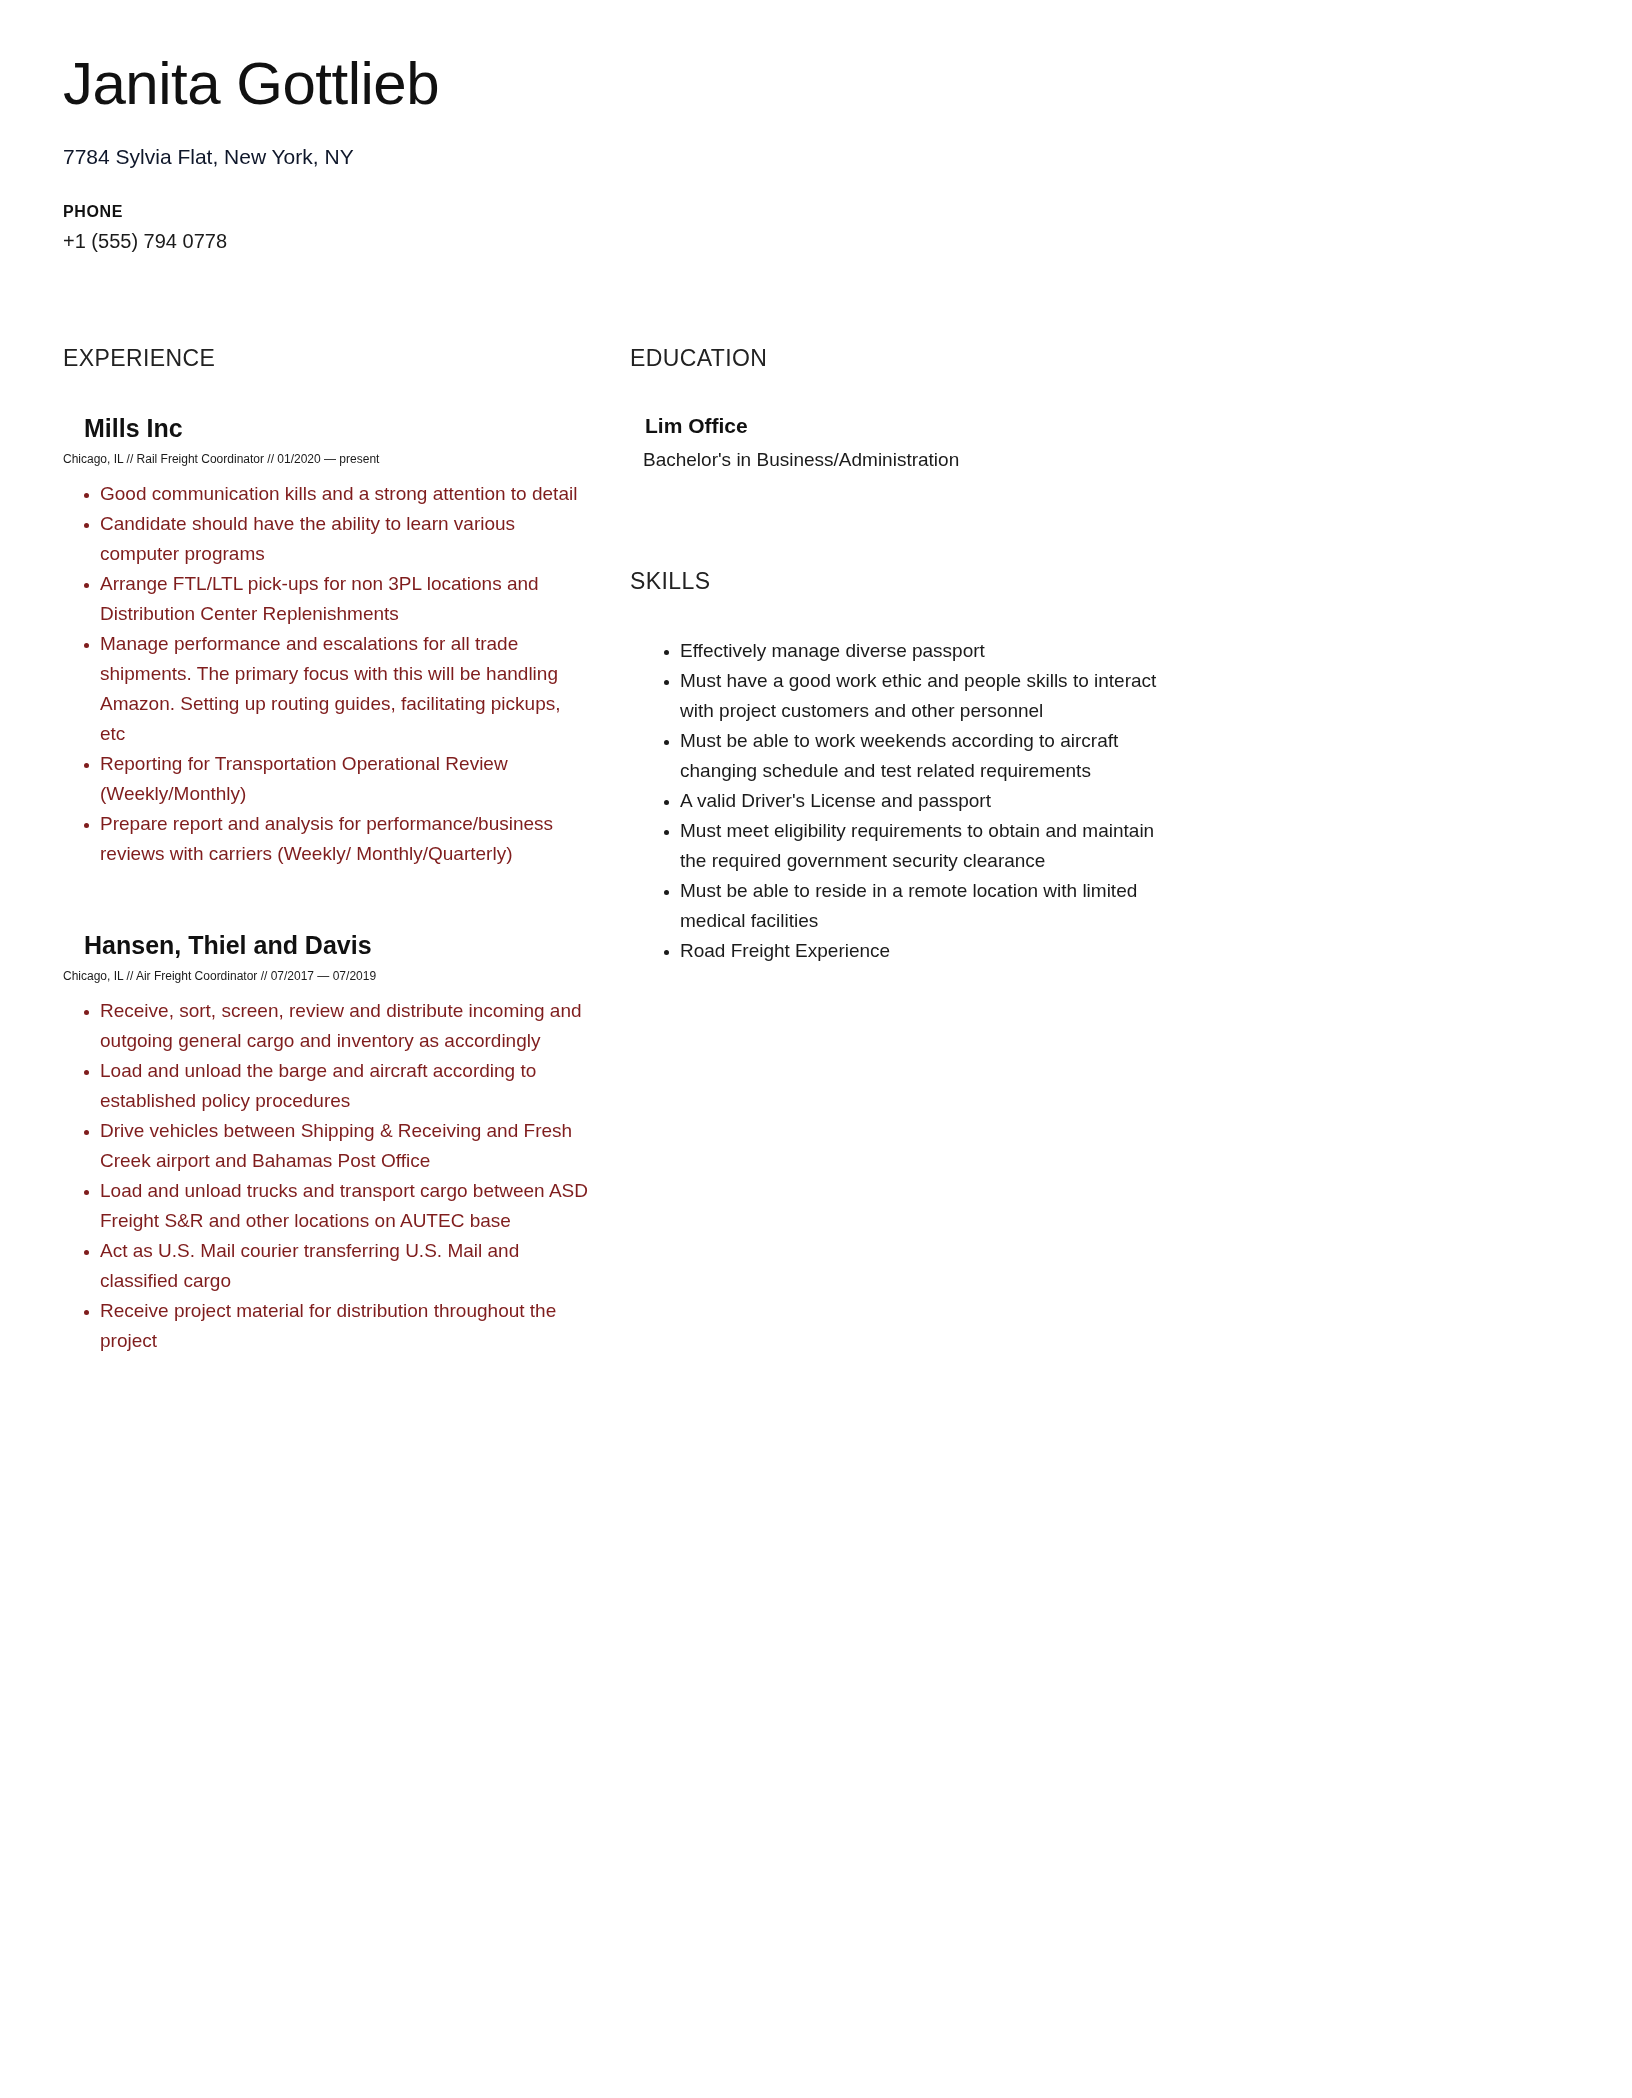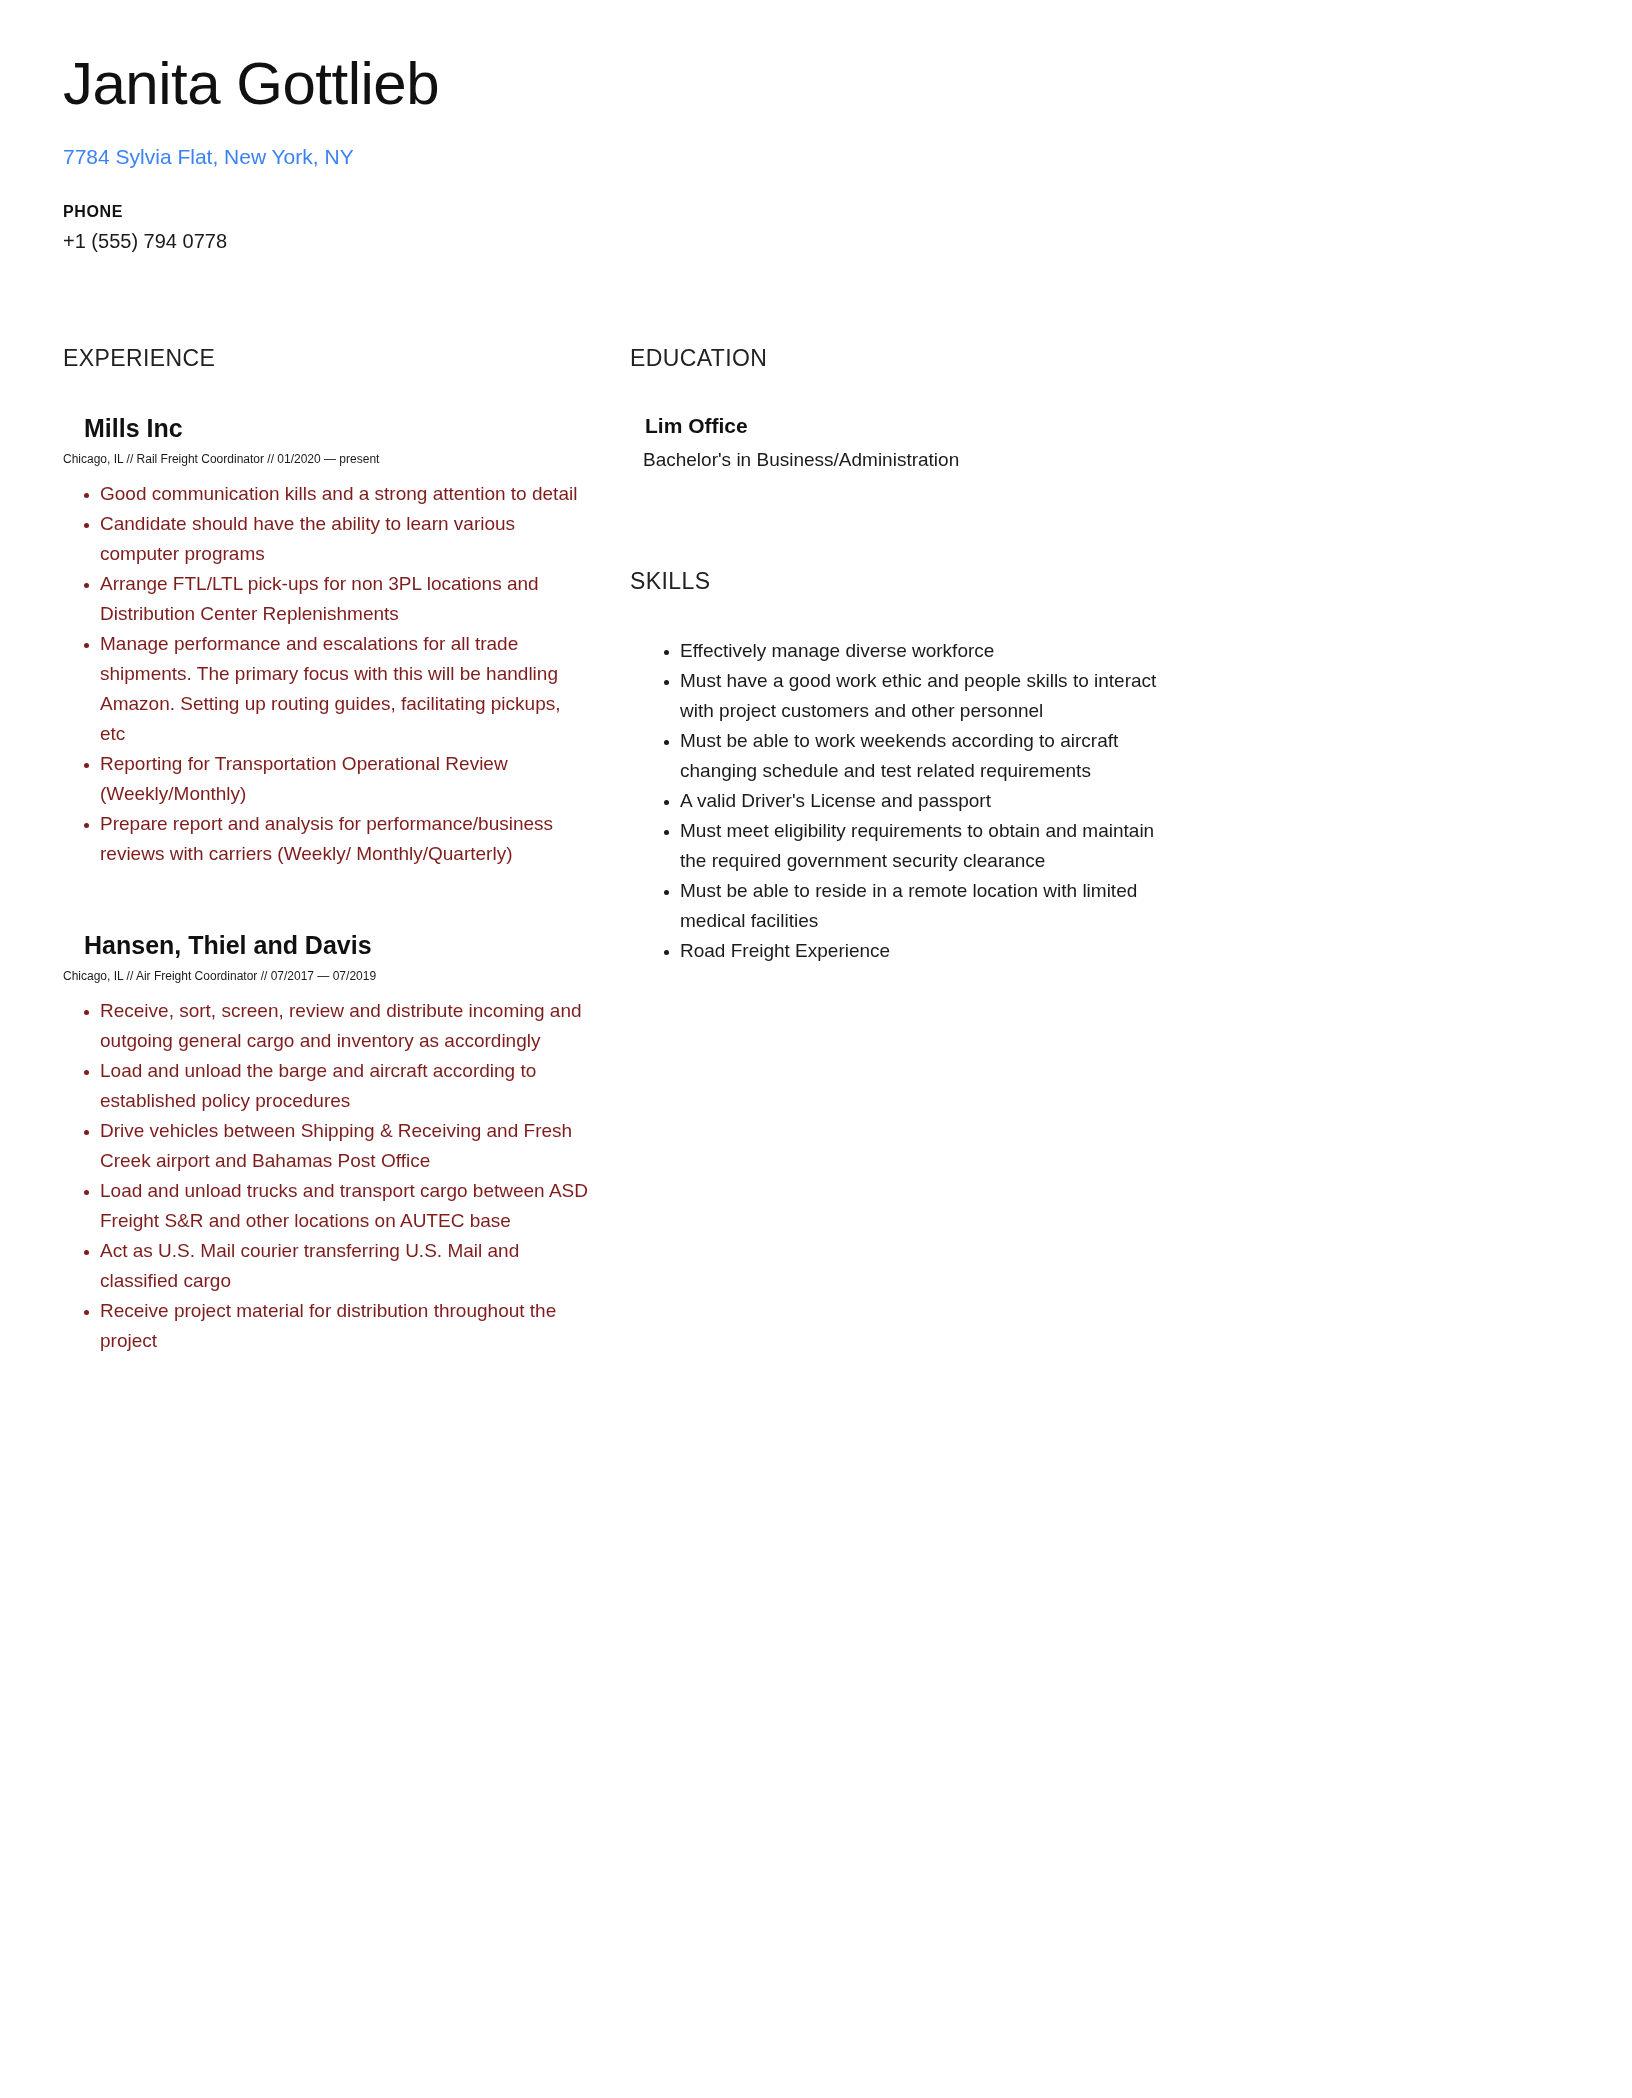--- a/index.html
+++ b/index.html
@@ -22,21 +22,21 @@
   .candidate-name {
     font-size: 60px;
     font-weight: 500;
     letter-spacing: -0.5px;
     color: #111111;
     line-height: 1.05;
   }
   .address {
     margin-top: 30px;
     font-size: 21px;
-    color: #3b82f6;
+    color: #0f172a;
   }
   .phone-label {
     margin-top: 34px;
     font-size: 16px;
     font-weight: 700;
     letter-spacing: 0.6px;
     color: #111111;
   }
   .phone-number {
     margin-top: 9px;
@@ -167,21 +167,21 @@
       <h2 class="section-title">EDUCATION</h2>
 
       <section class="edu-entry">
         <h3 class="edu-school">Lim Office</h3>
         <div class="edu-degree">Bachelor's in Business/Administration</div>
       </section>
 
       <h2 class="section-title skills-title">SKILLS</h2>
 
       <ul class="skills-list">
-        <li>Effectively manage diverse workforce</li>
+        <li>Effectively manage diverse passport</li>
         <li>Must have a good work ethic and people skills to interact with project customers and other personnel</li>
         <li>Must be able to work weekends according to aircraft changing schedule and test related requirements</li>
         <li>A valid Driver's License and passport</li>
         <li>Must meet eligibility requirements to obtain and maintain the required government security clearance</li>
         <li>Must be able to reside in a remote location with limited medical facilities</li>
         <li>Road Freight Experience</li>
       </ul>
     </div>
 
   </div>

